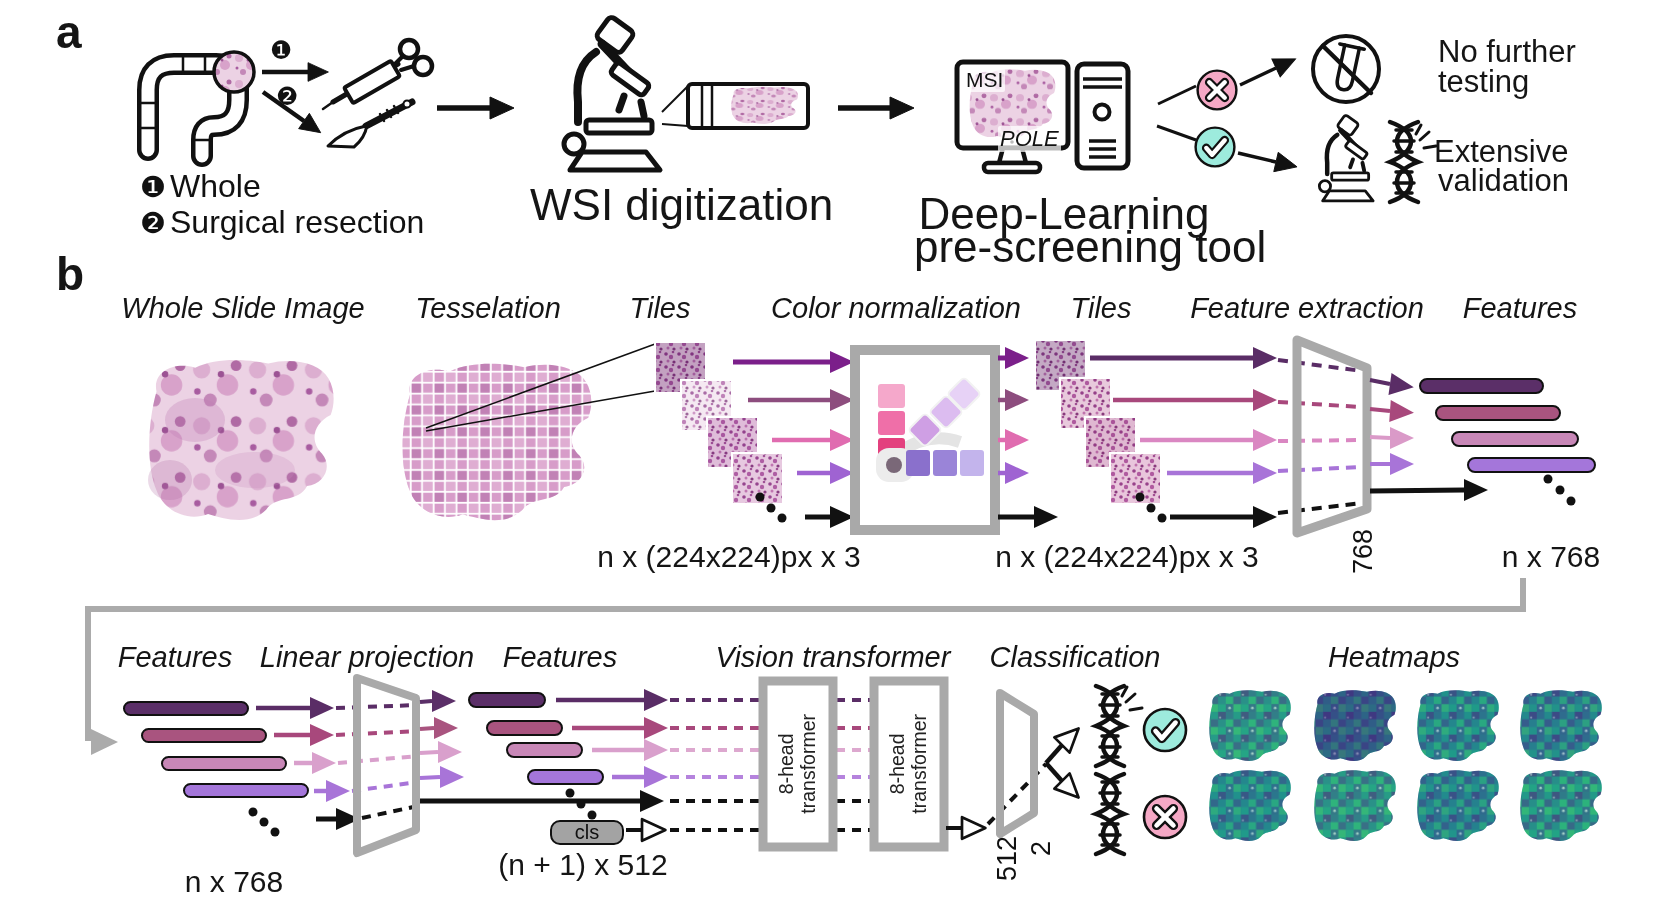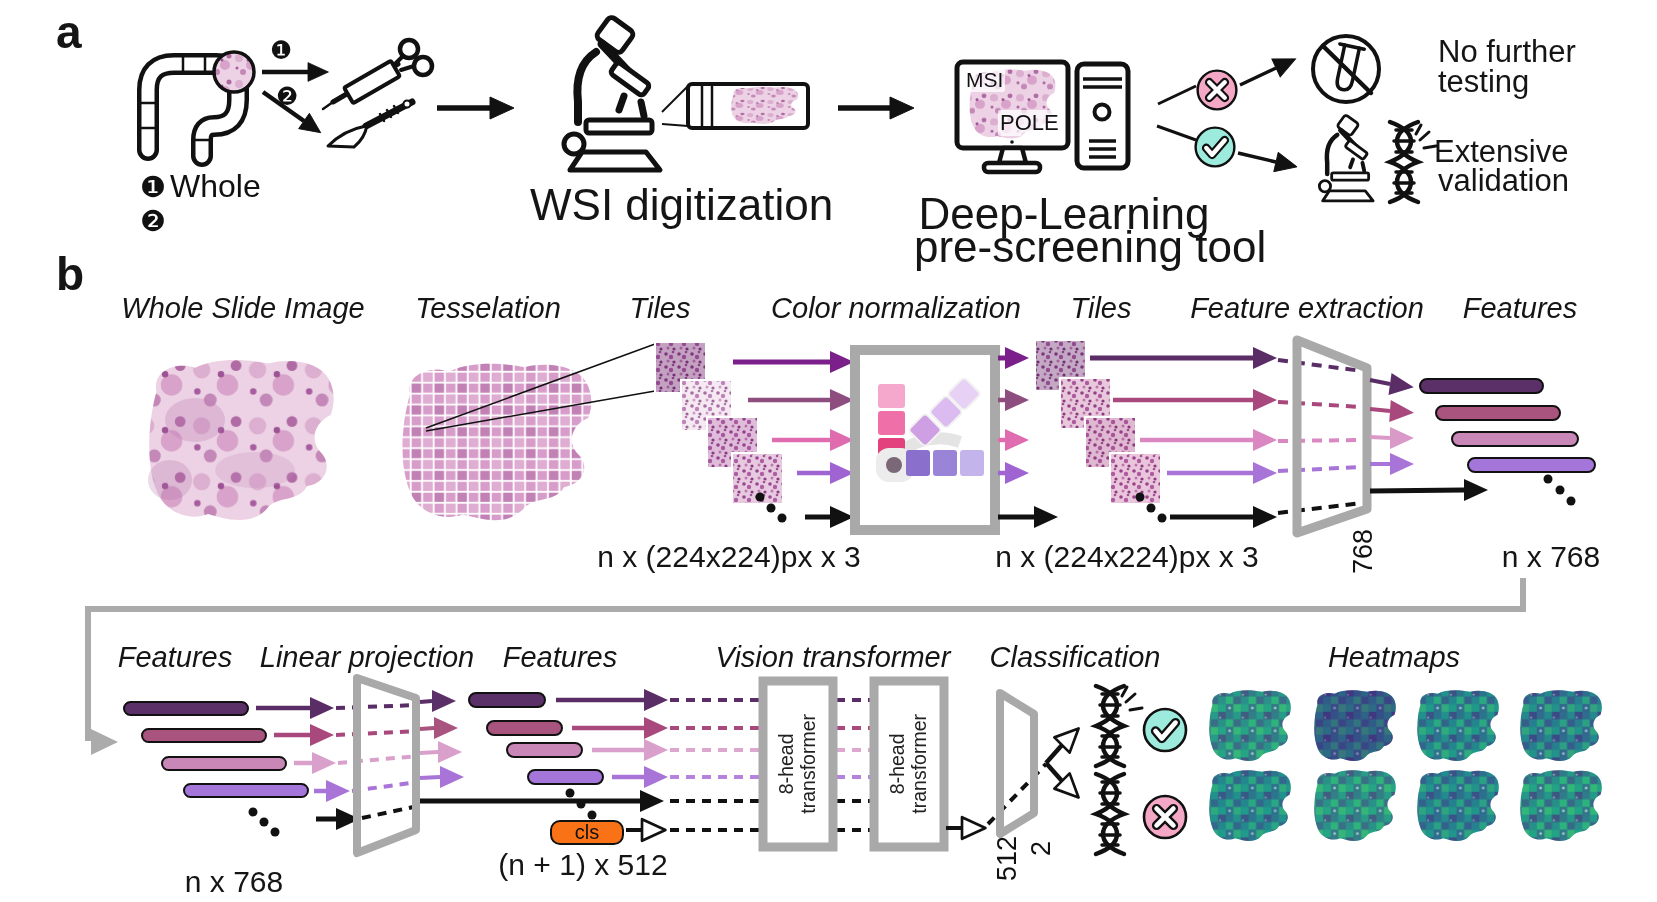--- a/index.html
+++ b/index.html
@@ -12,26 +12,26 @@
   .f29{font-size:29px;font-style:italic;}
   .f30{font-size:30px;}
   .f31{font-size:31px;}
   .f32{font-size:44px;}
   .badge{position:absolute;font-size:25px;color:#111;}
   .legend{position:absolute;display:flex;align-items:center;gap:4px;}
   .legend .num{font-size:29px;}
   .legend .txt{font-size:32px;}
   .screen-txt{position:absolute;background:rgba(255,255,255,0.72);padding:0 2px;border-radius:2px;}
   .msi{font-size:21px;}
-  .pole{font-size:22px;}
+  .pole{font-size:22px;font-style:italic;margin-top:16px;}
   .rot{position:absolute;transform:rotate(-90deg);transform-origin:left top;font-size:27px;white-space:nowrap;}
   .tbox{position:absolute;display:flex;align-items:center;justify-content:center;}
   .tbox .inner{transform:rotate(-90deg);width:152px;text-align:center;font-size:19.5px;line-height:1.12;white-space:normal;color:#222;}
   .clsbox{position:absolute;left:550px;top:820px;width:70px;height:21px;border:2px solid #111;border-radius:10px;
-          background:#f97316;display:flex;align-items:center;justify-content:center;font-size:20px;}
+          background:#a3a3a3;display:flex;align-items:center;justify-content:center;font-size:20px;}
 </style>
 </head>
 <body>
 
 <div id="canvas">
 
 <svg id="gfx" width="1657" height="902" viewBox="0 0 1657 902">
   <defs>
     <polygon id="ah" points="0,-11 24,0 0,11"></polygon>
     <polygon id="ahh" points="0,-12 26,0 0,12" fill="#fff" stroke="#111" stroke-width="3" stroke-linejoin="round"></polygon>
@@ -483,20 +483,21 @@
 
 <div class="lbl panel-letter left" style="left:56px;top:8px;">a</div>
 <span class="badge" style="left:270px;top:36px;">❶</span>
 <span class="badge" style="left:276px;top:82px;">❷</span>
 <div class="legend" style="left:140px;top:168px;">
   <span class="num">❶</span>
   <span class="txt">Whole</span>
 </div>
 <div class="legend" style="left:140px;top:204px;">
   <span class="num">❷</span>
+  <span class="txt">Surgical resection</span>
 </div>
 <div class="lbl f32" style="left:530px;top:182px;width:300px;">WSI digitization</div>
 <div class="screen-txt msi" style="left:964px;top:68px;">MSI</div>
 <div class="screen-txt pole" style="left:998px;top:110px;">POLE</div>
 <div class="lbl f32" style="left:914px;top:224px;width:300px;">pre-screening tool</div>
 <div class="lbl f32" style="left:914px;top:191px;width:300px;">Deep-Learning</div>
 <div class="lbl f31 left" style="left:1438px;top:36px;">No further</div>
 <div class="lbl f31 left" style="left:1438px;top:66px;">testing</div>
 <div class="lbl f31 left" style="left:1434px;top:136px;text-align:center;">Extensive</div>
 <div class="lbl f31 left" style="left:1438px;top:165px;">validation</div>

